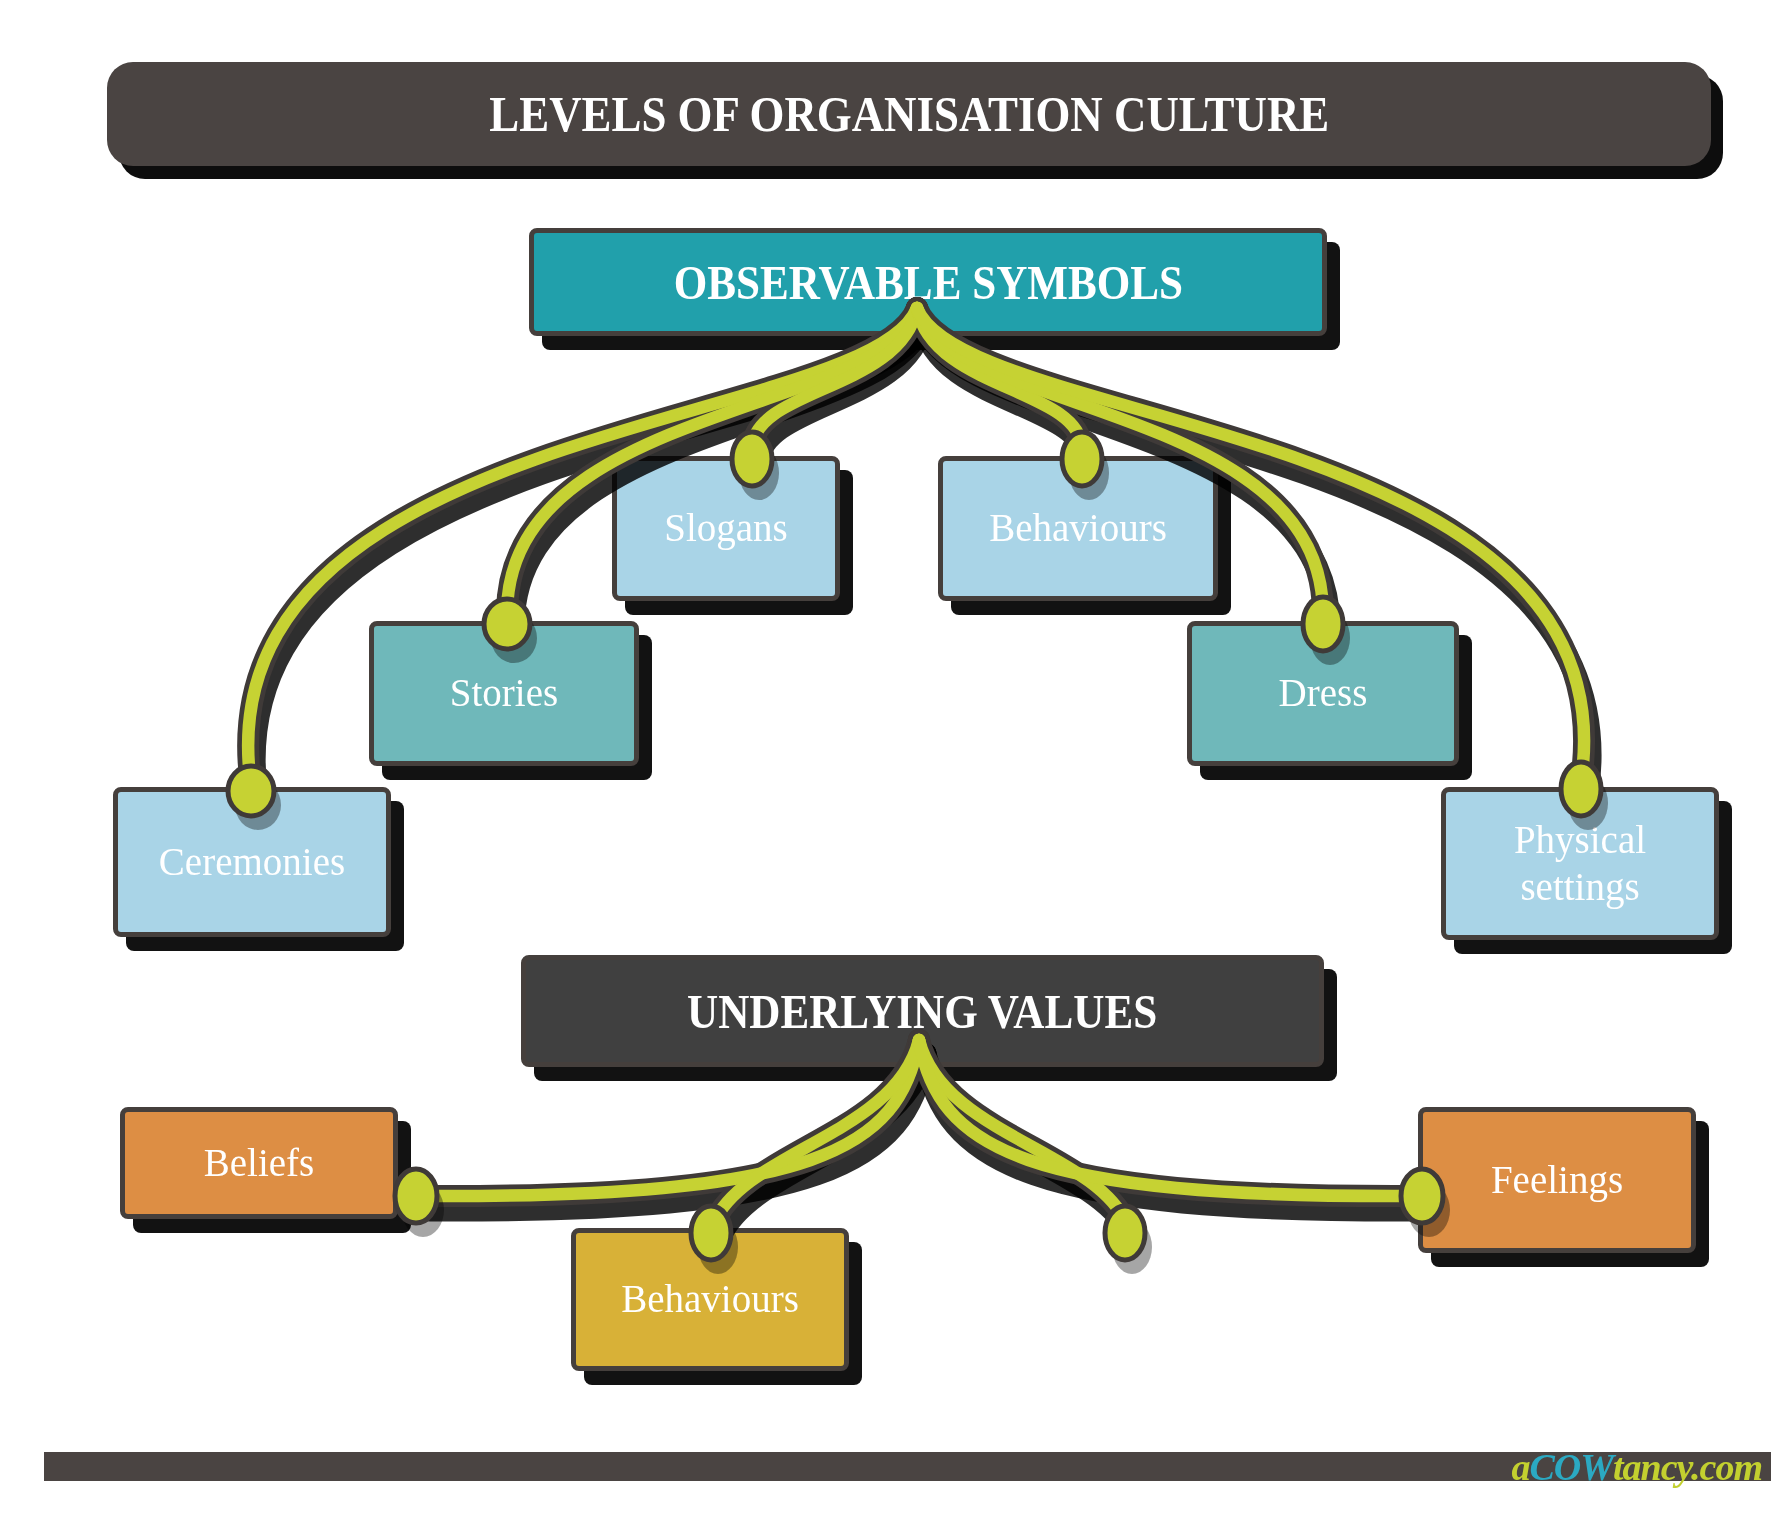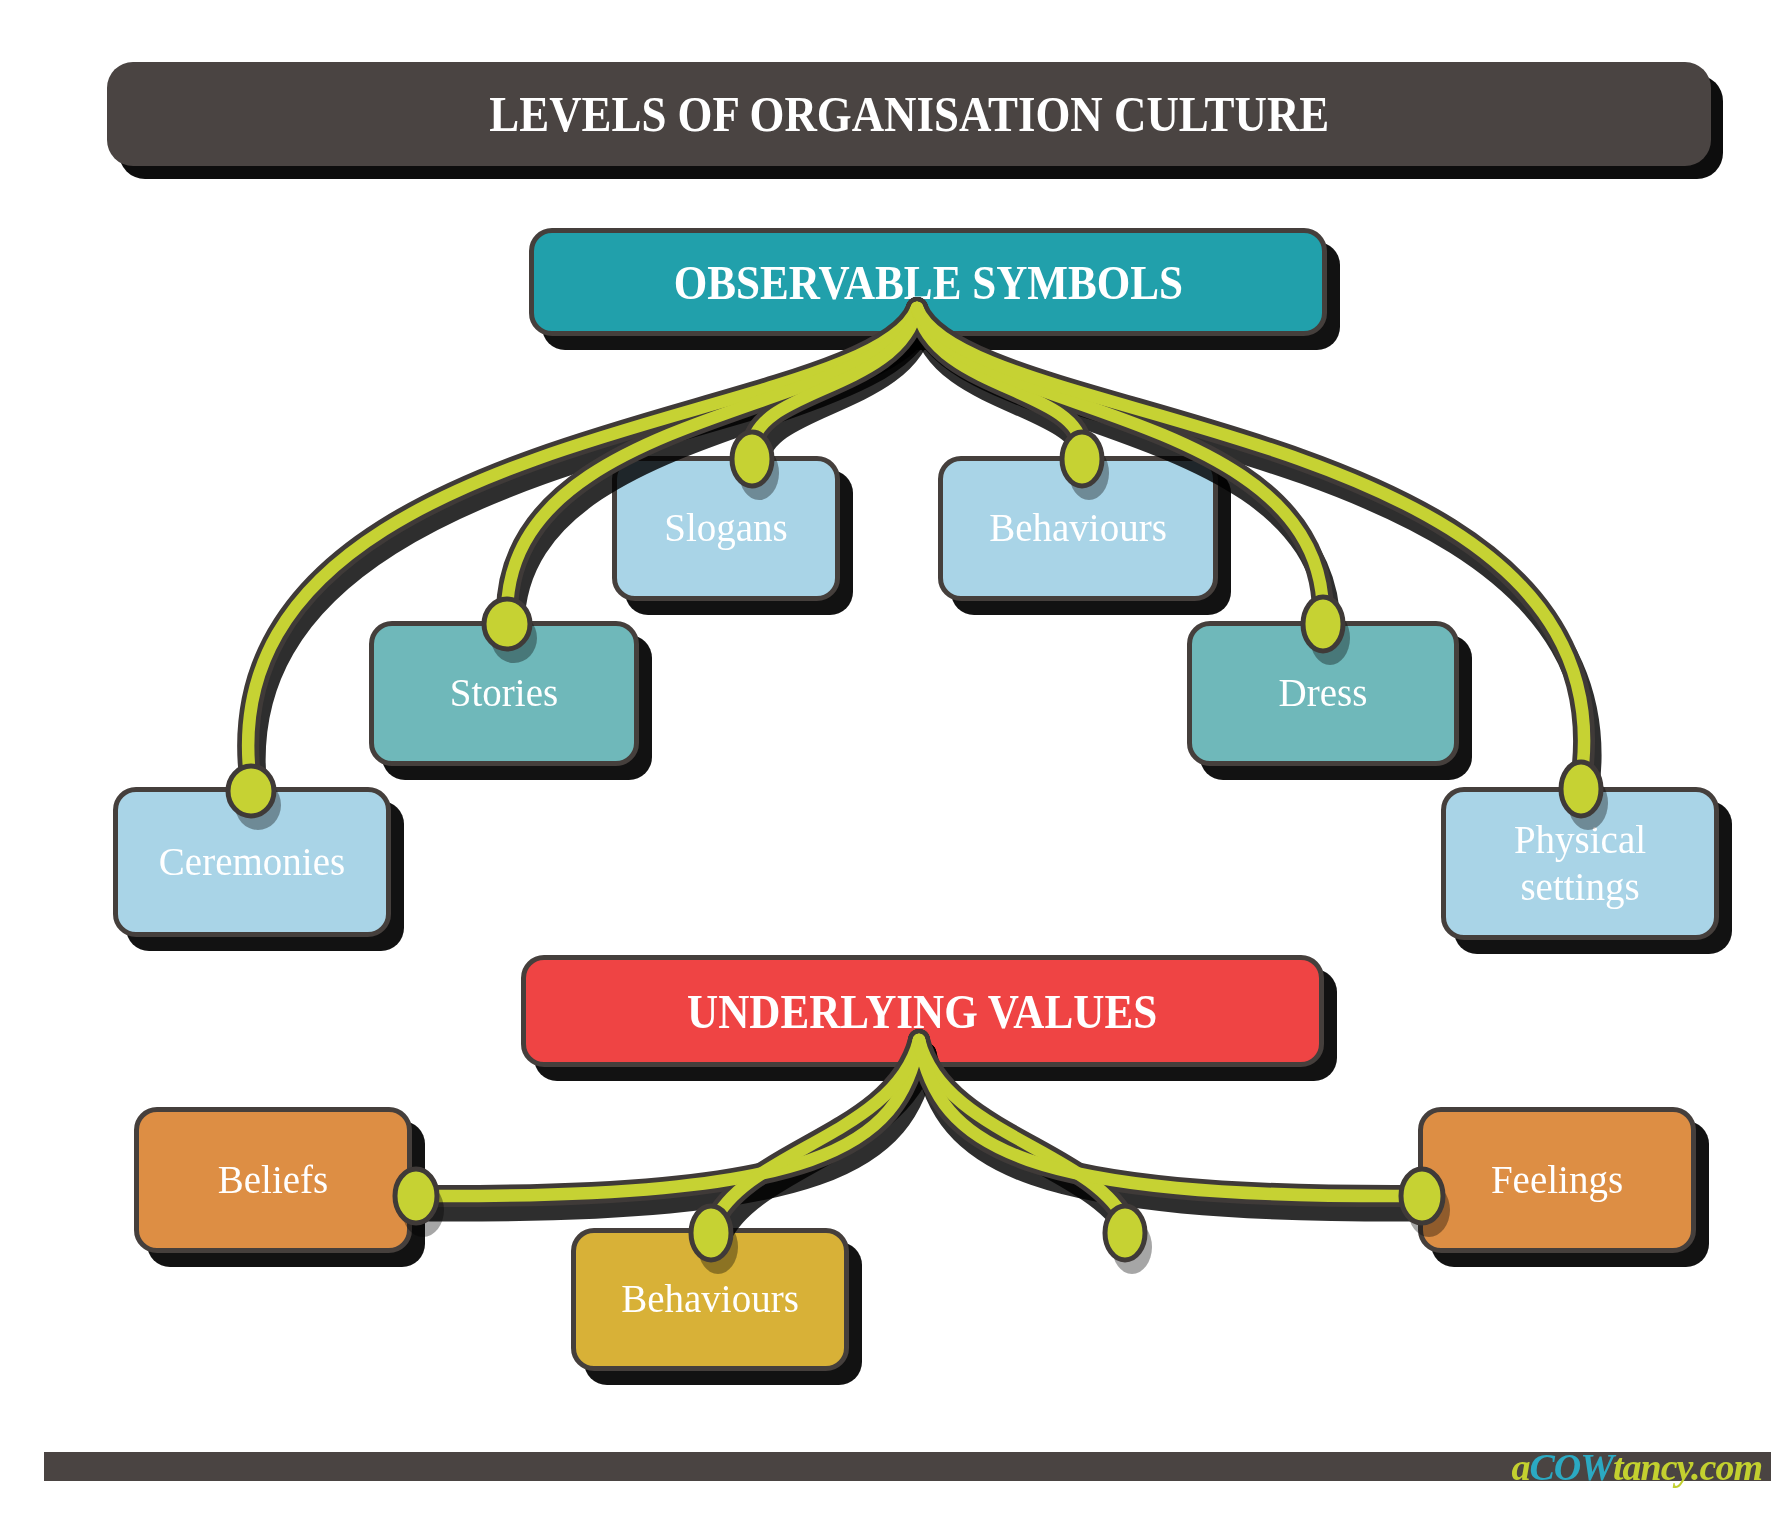--- a/index.html
+++ b/index.html
@@ -25,34 +25,34 @@
   }
   .brand{
     font-style:italic;font-weight:700;font-size:38px;line-height:1;
     padding-right:16px;white-space:nowrap;letter-spacing:-1px;
   }
   .brand .b-green{color:#c3d02f;}
   .brand .b-teal{color:#2ba9c2;}
   
   .node{
     position:absolute;box-sizing:border-box;
-    border:5px solid #453f3c;border-radius:23px;
+    border:5px solid #453f3c;border-radius:8px;
     box-shadow:13px 14px 0 rgba(0,0,0,0.93);
     display:flex;align-items:center;justify-content:center;
     color:#ffffff;text-align:center;
   }
   .parent .node-label{
     font-weight:700;font-size:49px;display:inline-block;
     transform:scaleX(0.88);white-space:nowrap;
   }
   .child .node-label{
     font-weight:400;font-size:39px;line-height:1.18;
   }
   .teal{background:#21a0ab;}
-  .red{background:#ef4444;text-align:center;}
+  .red{background:#404040;text-align:center;}
   .lightblue{background:#a9d4e7;}
   .midteal{background:#6fb8ba;}
   .orange{background:#dd8e44;}
   .gold{background:#d8b137;}
   
   .connectors{position:absolute;left:0;top:0;pointer-events:none;}
   .c-shadow use{stroke:rgba(0,0,0,0.82);stroke-width:23;fill:none;stroke-linecap:round;}
   .c-outline use{stroke:#3f3a38;stroke-width:22;fill:none;stroke-linecap:round;}
   .c-fill use{stroke:#c6d233;stroke-width:12.5;fill:none;stroke-linecap:round;}
   .bulb-shadow{fill:rgba(0,0,0,0.35);}
@@ -87,21 +87,21 @@
     <span class="node-label">Ceremonies</span>
   </div>
   <div class="node child lightblue" style="left:1417px;top:787px;width:278px;height:153px;padding:0 34px;">
     <span class="node-label">Physical settings</span>
   </div>
 
   <div class="node parent red" style="left:497px;top:955px;width:803px;height:112px;">
     <span class="node-label">UNDERLYING VALUES</span>
   </div>
 
-  <div class="node child orange" style="left:110px;top:1107px;width:278px;height:146px;text-align:center;">
+  <div class="node child orange" style="left:96px;top:1107px;width:278px;height:112px;text-align:center;">
     <span class="node-label">Beliefs</span>
   </div>
   <div class="node child gold" style="left:547px;top:1228px;width:278px;height:143px;">
     <span class="node-label">Behaviours</span>
   </div>
   <div class="node child orange" style="left:1394px;top:1107px;width:278px;height:146px;">
     <span class="node-label">Feelings</span>
   </div>
 
   <svg class="connectors" width="1771" height="1521" viewBox="0 0 1771 1521" aria-hidden="true">

